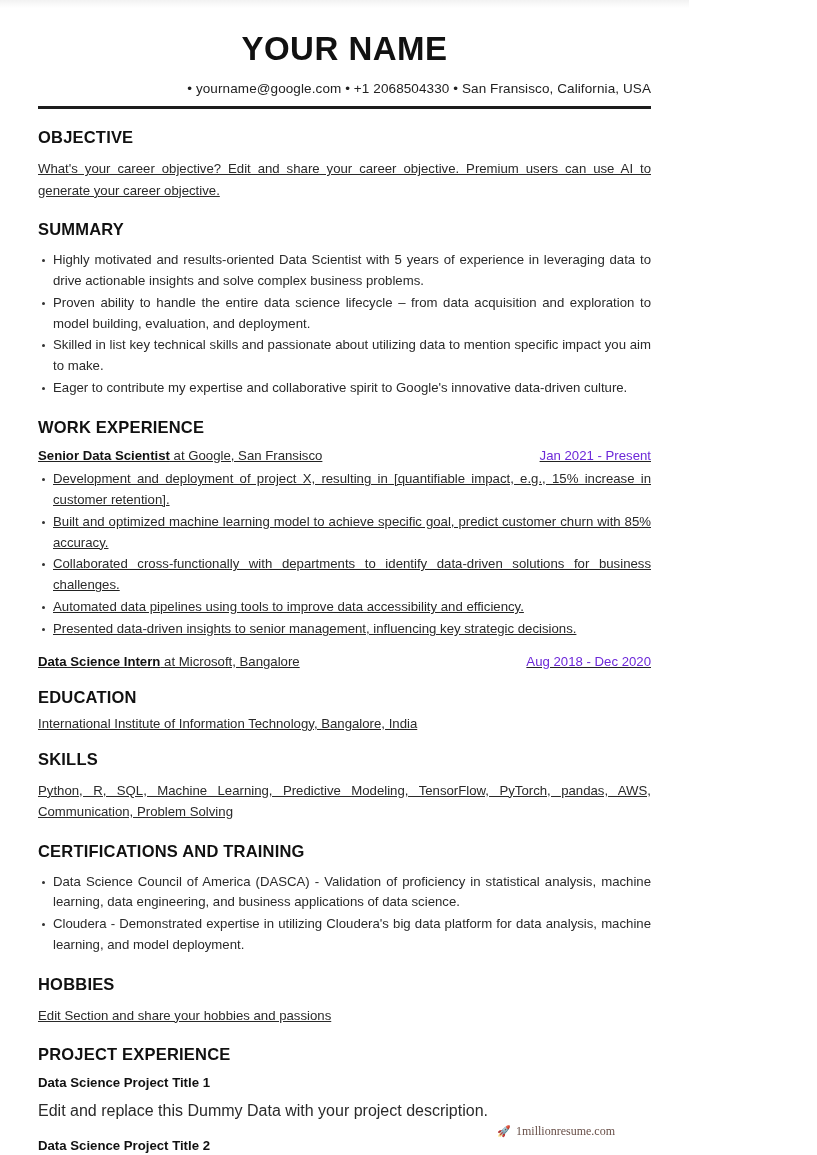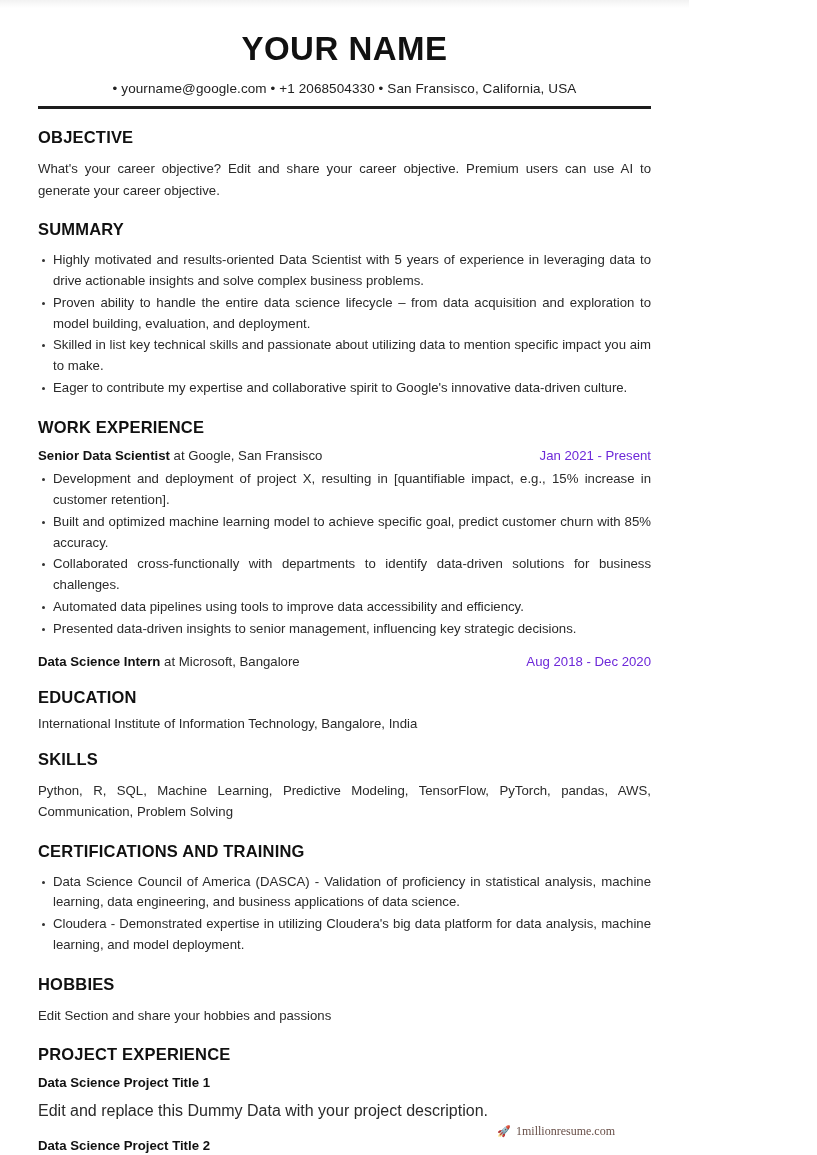--- a/index.html
+++ b/index.html
@@ -37,21 +37,21 @@
     text-align: center;
     font-size: 33px;
     font-weight: 700;
     letter-spacing: 0.5px;
     color: #111111;
     margin: 0;
     padding-top: 31px;
     line-height: 1.1;
   }
   .contact {
-    text-align: center;
+    text-align: right;
     font-size: 13.5px;
     color: #222222;
     margin-top: 14px;
     letter-spacing: 0.1px;
   }
   .header-rule {
     border: none;
     border-top: 3px solid #1d1d1d;
     margin: 10px 0 0 0;
   }
@@ -67,20 +67,21 @@
     letter-spacing: 0.2px;
     margin: 0 0 11px 0;
     line-height: 1.15;
   }
   .para {
     font-size: 13.2px;
     line-height: 1.62;
     color: #2a2a2a;
     text-align: justify;
     margin: 0;
+    text-decoration: underline;
   }
   ul.bullets {
     list-style: none;
     margin: 0;
     padding: 0;
   }
   ul.bullets li {
     position: relative;
     padding-left: 15px;
     font-size: 13.2px;
@@ -94,21 +95,21 @@
     position: absolute;
     left: 4px;
     top: 9px;
     width: 3px;
     height: 3px;
     border-radius: 50%;
     background: #333333;
   }
 
   
-  .entry { margin-bottom: 2px; }
+  .entry { margin-bottom: 2px; text-decoration: underline; }
   .entry-head {
     display: flex;
     justify-content: space-between;
     align-items: baseline;
     margin-bottom: 6px;
   }
   .entry-left {
     font-size: 13.2px;
     color: #2a2a2a;
   }

